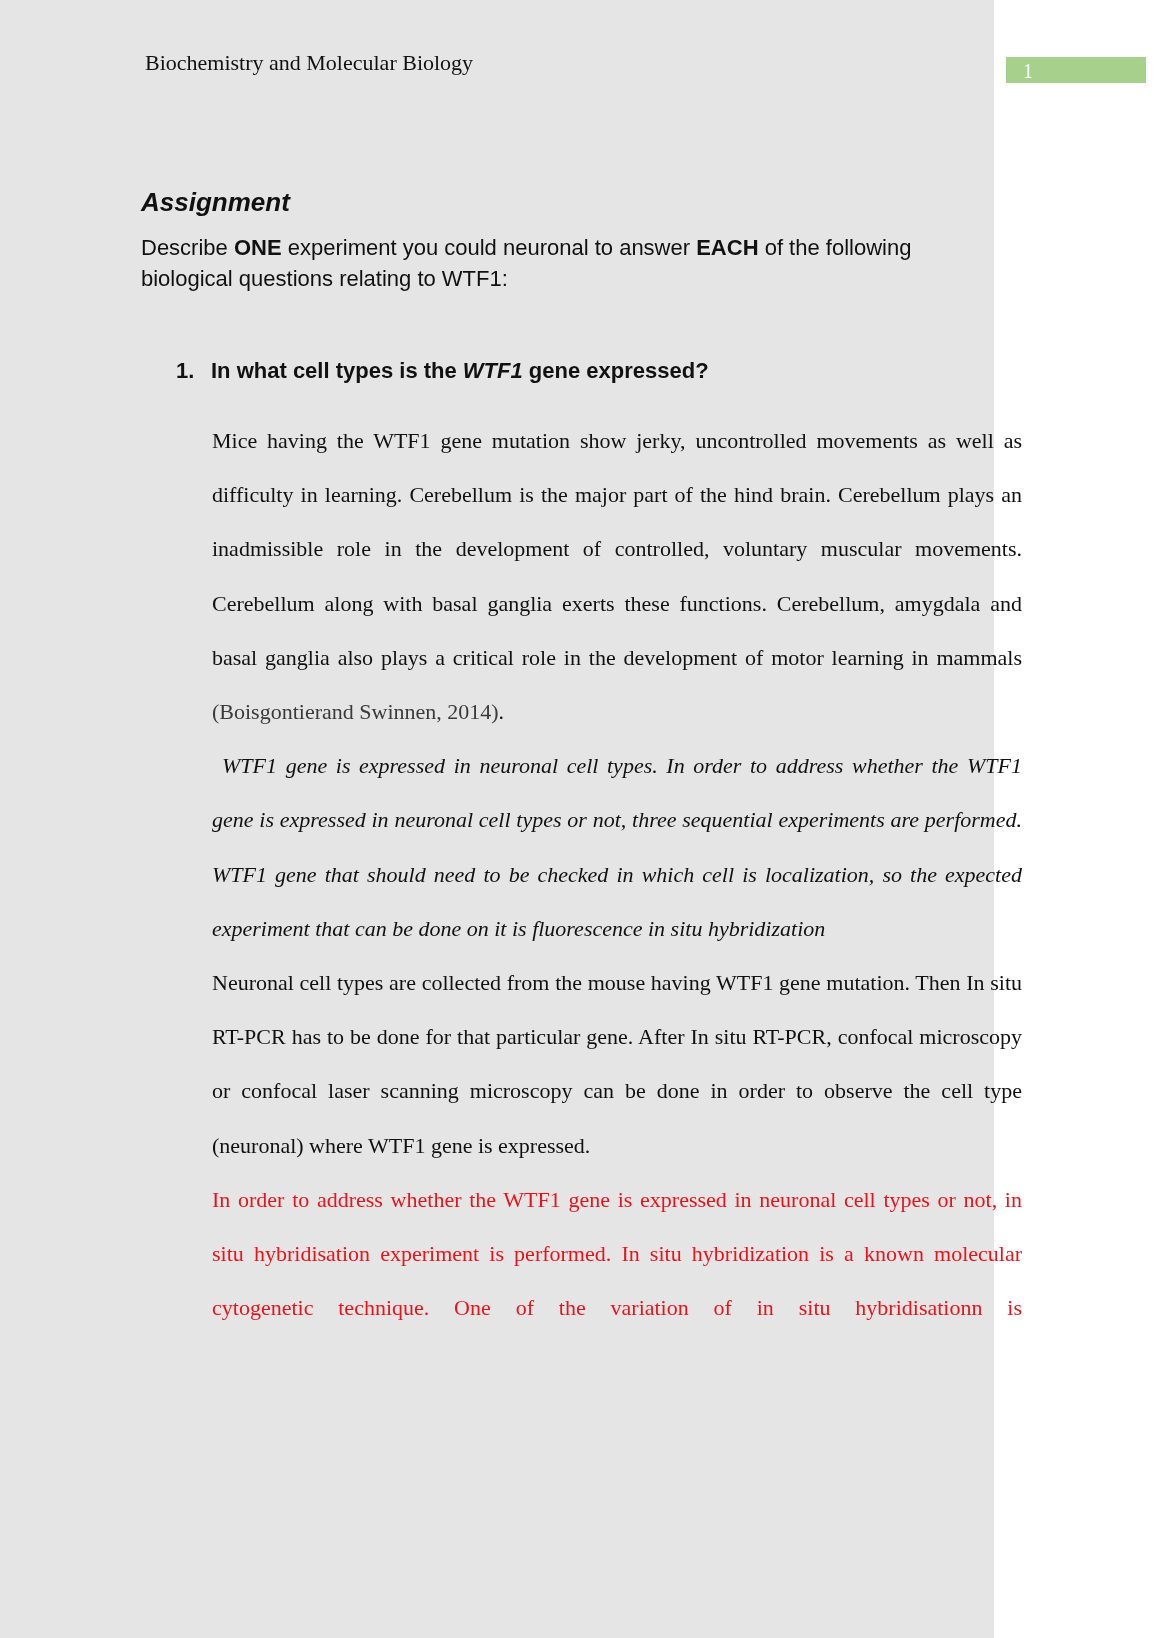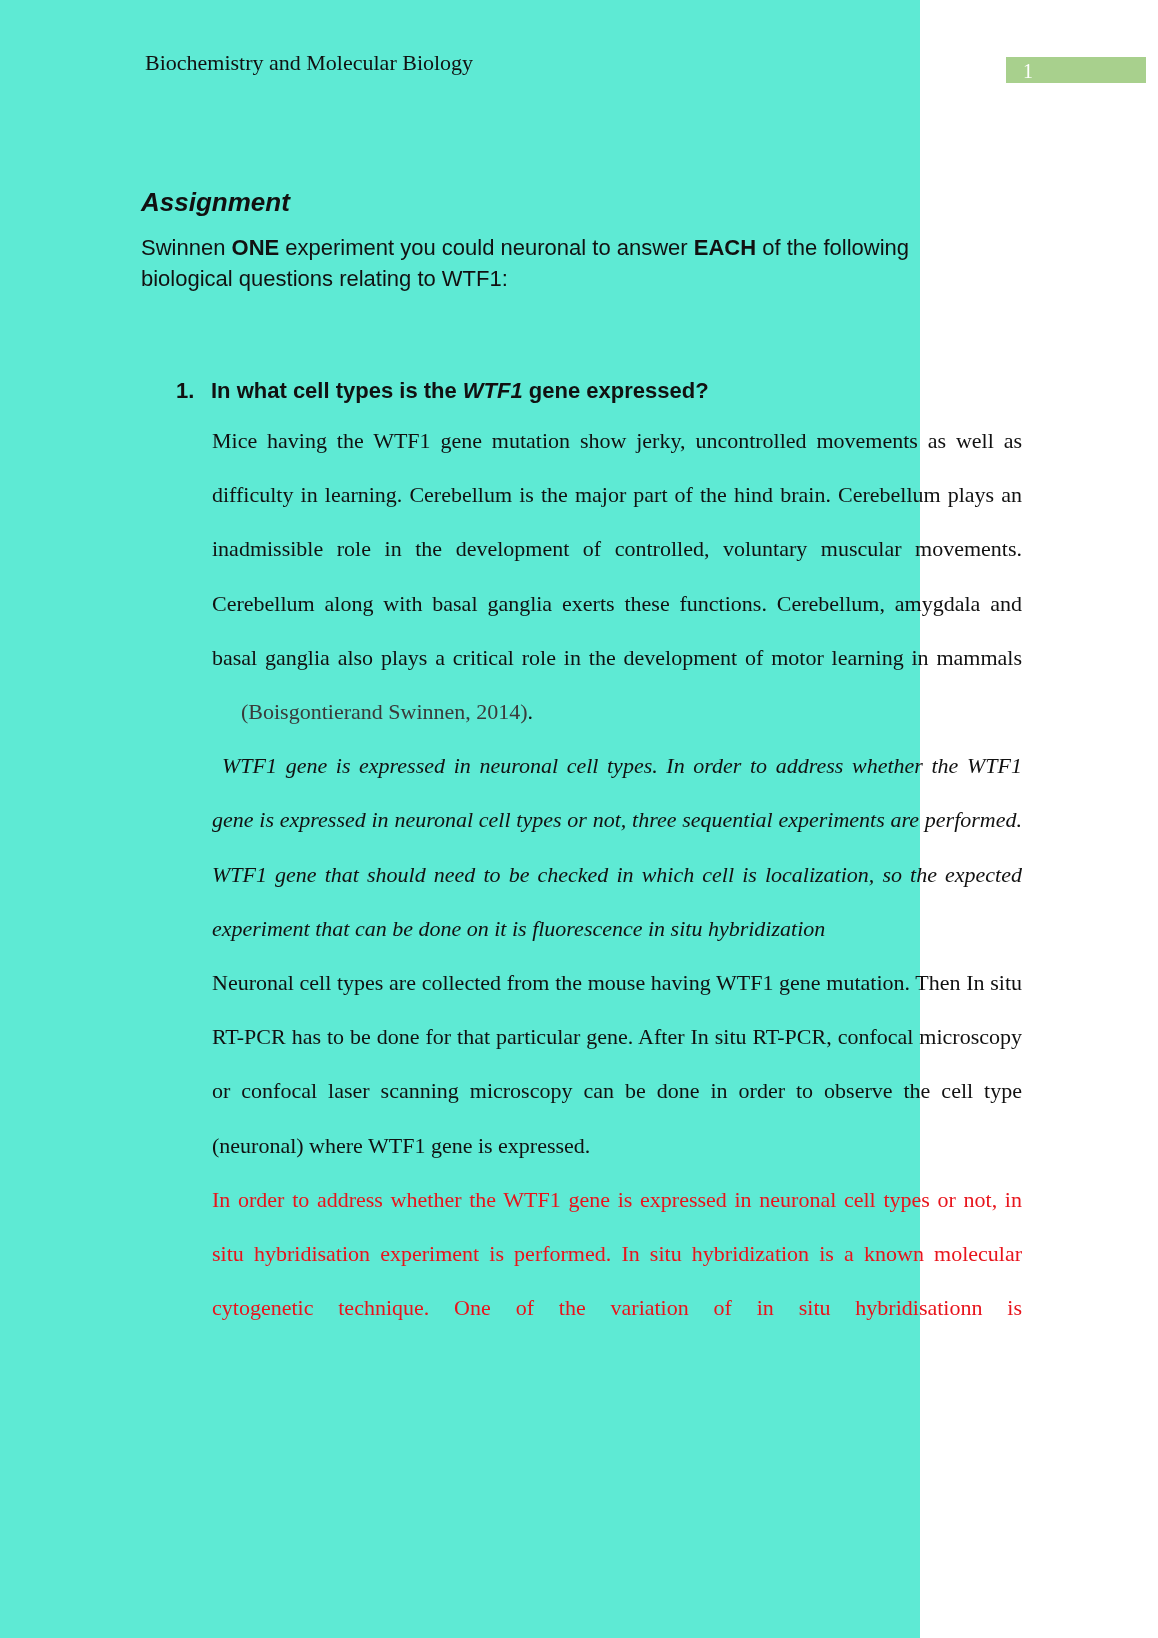--- a/index.html
+++ b/index.html
@@ -9,23 +9,23 @@
     }
     body {
       width: 1158px;
       height: 1638px;
       position: relative;
       overflow: hidden;
     }
     .page {
       position: absolute;
       left: 0; top: 0;
-      width: 920px;
+      width: 994px;
       height: 1638px;
-      background: #5eead4;
+      background: #e5e5e5;
     }
     .header-title {
       position: absolute;
       left: 145px;
       top: 50px;
       font-family: "Liberation Serif", serif;
       font-size: 22px;
       color: #111111;
       white-space: nowrap;
     }
@@ -66,21 +66,20 @@
     .prompt b { font-weight: bold; }
     .question {
       position: absolute;
       left: 176px;
       top: 358px;
       font-family: "Liberation Sans", sans-serif;
       font-size: 22px;
       font-weight: bold;
       color: #111111;
       white-space: nowrap;
-      margin-top: 20px;
     }
     .question .qnum {
       display: inline-block;
       width: 35px;
     }
     .question i { font-style: italic; }
     .body {
       position: absolute;
       left: 212px;
       top: 414px;
@@ -89,37 +88,37 @@
       font-size: 22px;
       line-height: 54.2px;
       color: #111111;
     }
     .para {
       margin: 0;
       text-align: justify;
     }
     .para.last-left { text-align-last: left; }
     .para.justify-all { text-align-last: justify; }
-    .citation { color: #3a3a3a; margin-left: 29px; }
+    .citation { color: #3a3a3a; }
     .red { color: #e8141c; }
     .indent1 { text-indent: 10px; font-style: italic; }
   </style>
 </head>
 <body>
 
 <div class="page">
 
   <div class="header-title">Biochemistry and Molecular Biology</div>
   <div class="page-number-badge">
     <span>1</span>
   </div>
 
   <div class="section-heading">Assignment</div>
 
-  <div class="prompt"><span>Swinnen </span><b>ONE</b><span> experiment you could neuronal to answer </span><b>EACH</b><span> of the following biological questions relating to WTF1:</span></div>
+  <div class="prompt"><span>Describe </span><b>ONE</b><span> experiment you could neuronal to answer </span><b>EACH</b><span> of the following biological questions relating to WTF1:</span></div>
 
   <div class="question"><span class="qnum">1.</span><span>In what cell types is the </span><i>WTF1</i><span> gene expressed?</span></div>
 
   <div class="body">
     <p class="para last-left"><span>Mice having the WTF1 gene mutation show jerky, uncontrolled movements as well as difficulty in learning. Cerebellum is the major part of the hind brain. Cerebellum plays an inadmissible role in the development of controlled, voluntary muscular movements. Cerebellum along with basal ganglia exerts these functions. Cerebellum, amygdala and basal ganglia also plays a critical role in the development of motor learning in mammals </span><span class="citation">(Boisgontierand Swinnen, 2014)</span><span>.</span></p>
     <p class="para last-left indent1">WTF1 gene is expressed in neuronal cell types. In order to address whether the WTF1 gene is expressed in neuronal cell types or not, three sequential experiments are performed.  WTF1 gene that should need to be checked in which cell is localization, so the expected experiment that can be done on it is fluorescence in situ hybridization</p>
     <p class="para last-left">Neuronal cell types are collected from the mouse having WTF1 gene mutation. Then In situ RT-PCR has to be done for that particular gene. After In situ RT-PCR, confocal microscopy or confocal laser scanning microscopy can be done in order to observe the cell type (neuronal) where WTF1 gene is expressed.</p>
     <p class="para justify-all red">In order to address whether the WTF1 gene is expressed in neuronal cell types or not, in situ hybridisation experiment is performed. In situ hybridization is a known molecular cytogenetic technique. One of the variation of in situ hybridisationn is</p>
   </div>
 

